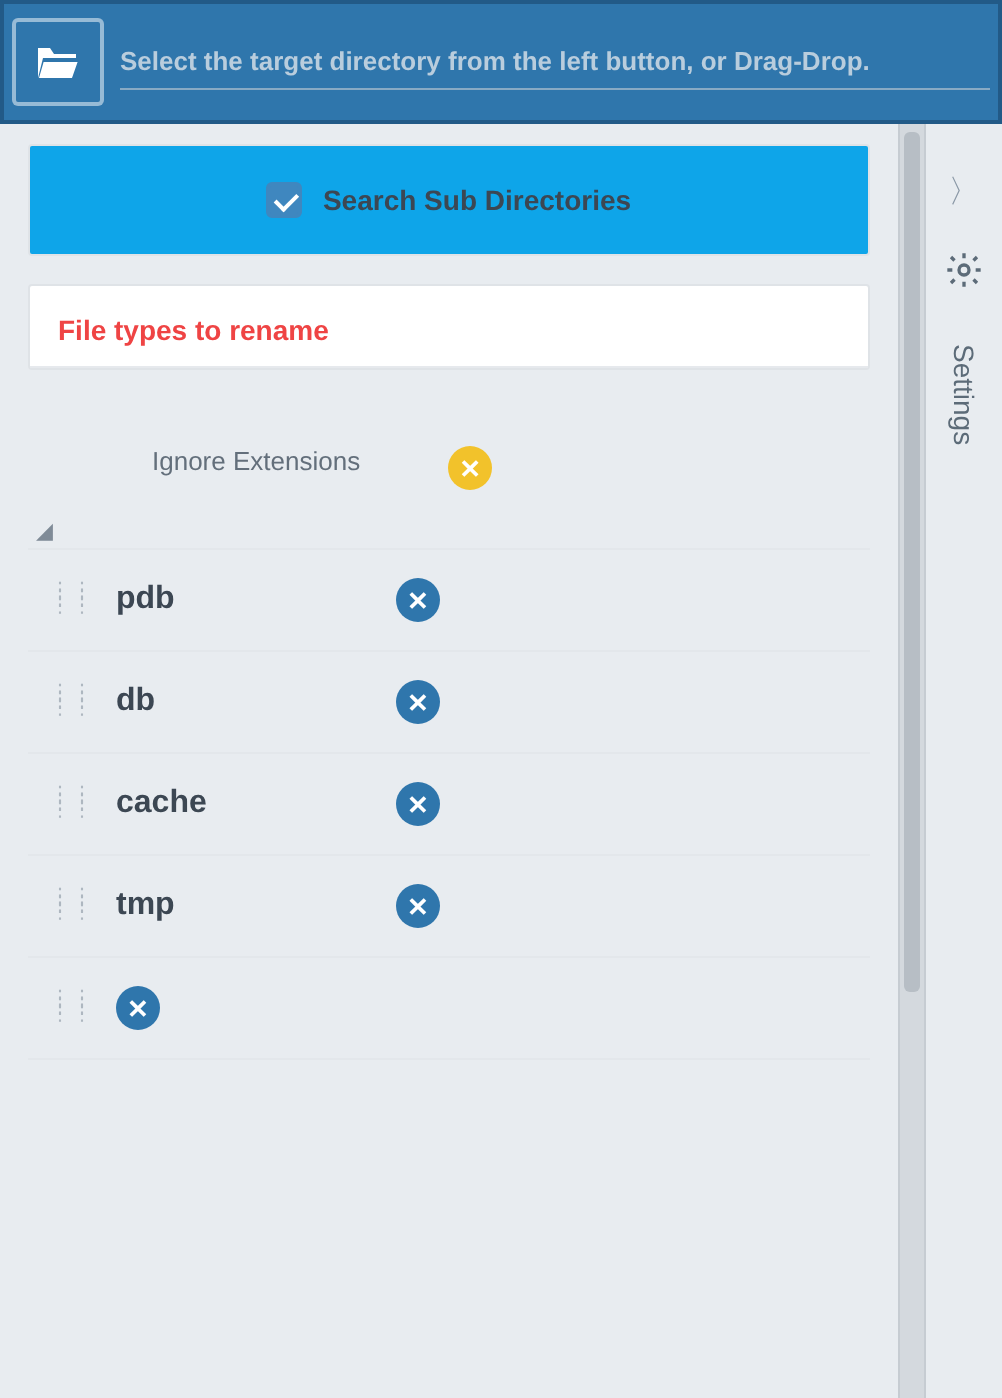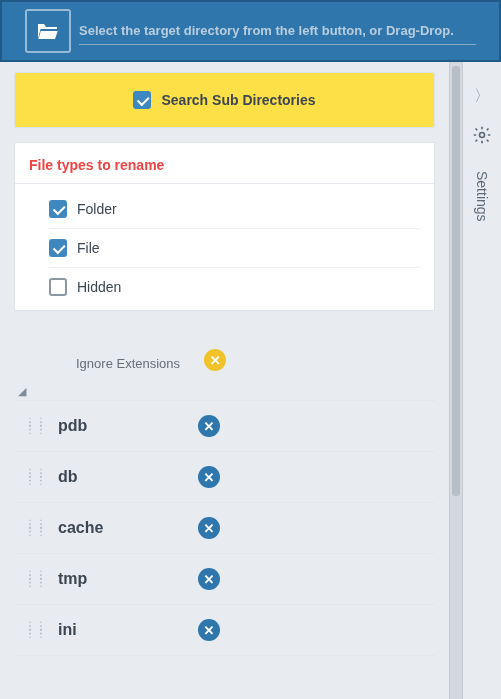--- a/index.html
+++ b/index.html
@@ -9,21 +9,21 @@
     width: 501px;
     height: 699px;
     overflow: hidden;
     position: relative;
   }
   .top-bar {
     background: #2f76ac;
     height: 62px;
     display: flex;
     align-items: center;
-    padding: 6px 23px;
+    padding: 6px 4px;
     gap: 8px;
     border: 2px solid #225a87;
   }
   .folder-btn {
     width: 46px;
     height: 44px;
     background: #2f76ac;
     border: 2px solid #ffffff80;
     border-radius: 3px;
     display: flex;
@@ -91,21 +91,21 @@
     gap: 8px;
     color: #4a5560;
     font-size: 15px;
     padding: 10px 2px 14px 2px;
   }
   .section-header .spacer { flex:1; }
   .section-header svg.small-folder { width:16px; height:14px; fill:none; stroke:#4a5560; stroke-width:1.5; }
   .section-header .collapse { color:#8a98a6; cursor:pointer; font-size:14px; }
 
   .card {
-    background: #fde047;
+    background: #0ea5e9;
     border: 1px solid #dfe3e7;
     border-radius: 2px;
     padding: 10px 14px;
     margin-bottom: 14px;
   }
   .check-row {
     display: flex;
     align-items: center;
     gap: 10px;
     padding: 8px 0;
@@ -143,23 +143,23 @@
     padding: 14px 14px 10px 14px;
     color:#ef4444;
     font-weight:600;
     font-size:14px;
     border-bottom:1px solid #e6e9ed;
   }
   .ft-body { padding: 6px 14px 4px 34px; }
 
   .ignore-row {
     display:flex;
-    align-items:flex-end;
+    align-items:flex-start;
     padding: 18px 0 18px 62px;
-    gap: 24px;
+    gap: 44px;
   }
   .ignore-label { color:#636f7b; font-size:13px; font-weight:500; }
   .circle-btn {
     width:22px; height:22px;
     border-radius:50%;
     display:inline-flex;
     align-items:center;
     justify-content:center;
     color:#fff;
     font-weight:bold;
@@ -213,34 +213,20 @@
 
     <div class="card">
       <div class="check-row" style="justify-content:center; font-weight:600;">
         <span class="checkbox checked"></span>
         <span>Search Sub Directories</span>
       </div>
     </div>
 
     <div class="ft-card">
       <div class="ft-title">File types to rename</div>
-      <div class="ft-body card-inner">
-        <div class="check-row">
-          <span class="checkbox checked"></span>
-          <span>Folder</span>
-        </div>
-        <div class="check-row">
-          <span class="checkbox checked"></span>
-          <span>File</span>
-        </div>
-        <div class="check-row">
-          <span class="checkbox unchecked"></span>
-          <span>Hidden</span>
-        </div>
-      </div>
     </div>
 
     <div class="ignore-row">
       <span class="ignore-label">Ignore Extensions</span>
       <span class="circle-btn yellow">✕</span>
     </div>
 
     <div class="tri-mark">◢</div>
 
     <div id="ext-list">
@@ -279,21 +265,20 @@
           </div>
           <div class="ext-name">tmp</div>
           <div class="ext-remove"><span class="circle-btn blue">✕</span></div>
         </div>
         <div class="ext-row">
           <div class="grip">
             <span>⋮⋮</span>
             <span>⋮⋮</span>
             <span>⋮⋮</span>
           </div>
-          <div class="ext-name">ini</div>
           <div class="ext-remove"><span class="circle-btn blue">✕</span></div>
         </div>
         <div class="ext-row"></div>
       </div>
 
   </div>
 
   <div class="scrollbar-stub">
     <div class="scrollbar-thumb"></div>
   </div>

